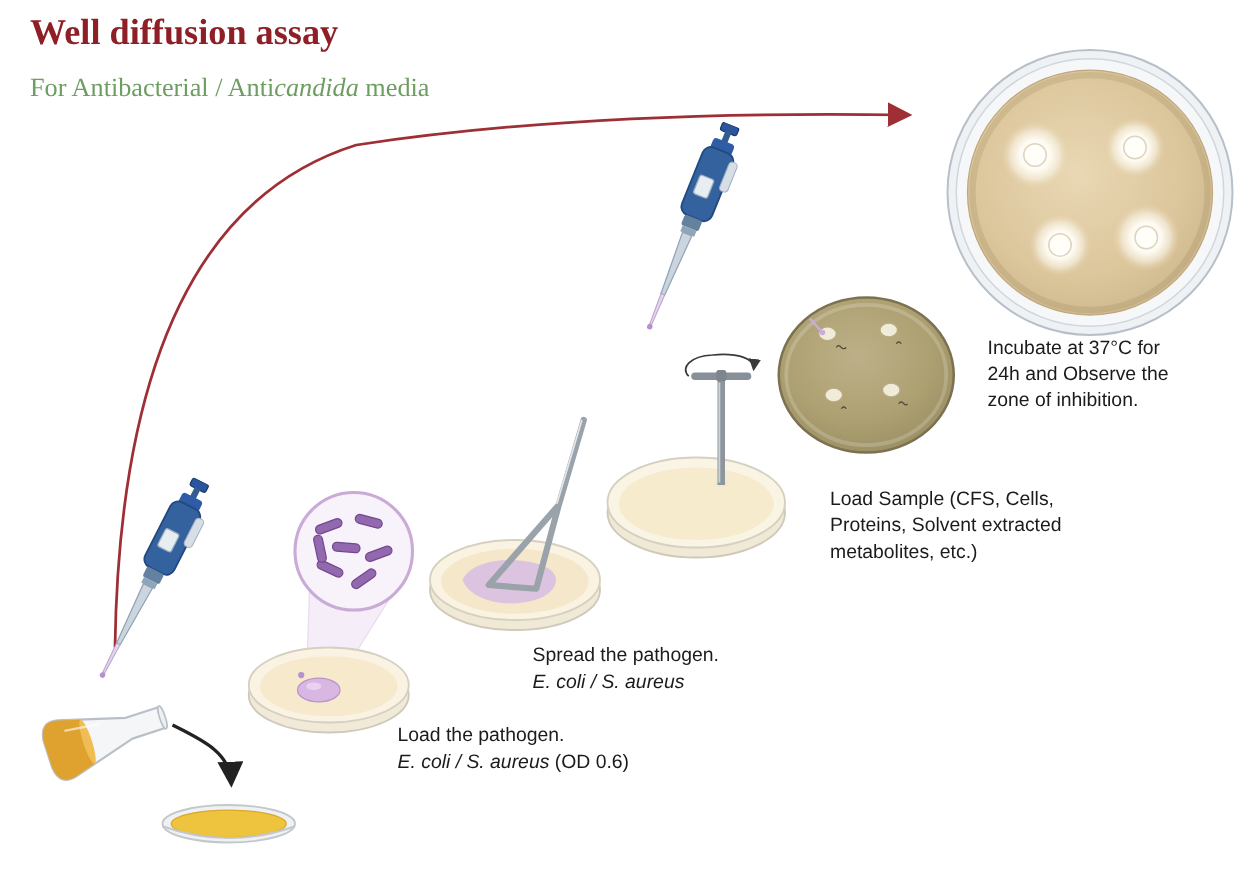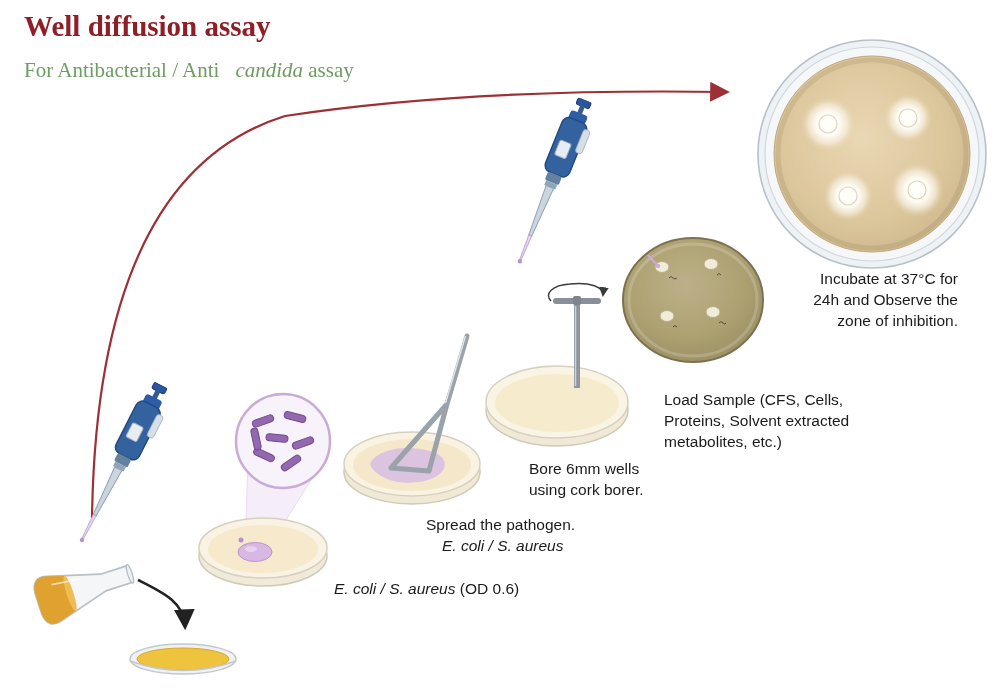--- a/index.html
+++ b/index.html
@@ -11,30 +11,30 @@
   .abs { position:absolute; }
   #title {
     position:absolute; left:24px; top:10px; margin:0; z-index:6;
     font-family:"Liberation Serif", serif; font-weight:bold; font-size:29px; color:#8e1f26;
   }
   #subtitle {
     position:absolute; left:24px; top:58px; z-index:6;
     font-family:"Liberation Serif", serif; font-size:21px; color:#6e9d62;
   }
   .caption { position:absolute; font-size:15.5px; color:#1b1b1b; line-height:1.36; z-index:6; }
-  .it { font-style:italic;padding-left:16px; }
+  .it { font-style:italic; }
   .z1{z-index:1}.z2{z-index:2}.z3{z-index:3}.z4{z-index:4}
 </style>
 </head>
 <body>
 
 <div class="stage">
 
   <h1 id="title">Well diffusion assay</h1>
-  <div id="subtitle"><span>For Antibacterial / Anti</span><span class="it">candida</span><span> assay</span></div>
+  <div id="subtitle"><span>For Antibacterial / Anti</span><span class="it">candida</span><span> media</span></div>
 
   <svg class="layer z1">
     <defs>
       <marker id="redArrow" viewBox="0 0 10 10" refX="8" refY="5" markerWidth="9" markerHeight="9" orient="auto">
         <path d="M0,0 L10,5 L0,10 z" fill="#9d2f35"></path>
       </marker>
     </defs>
     <path d="M 92 518 Q 97 175 285 116 Q 470 88 726 92" fill="none" stroke="#9d2f35" stroke-width="2.2" marker-end="url(#redArrow)"></path>
     <polygon points="245,548 266,552 321,464 248,459" fill="#ecdff2" fill-opacity="0.55" stroke="#d9c3e4" stroke-opacity="0.5"></polygon>
   </svg>
@@ -215,30 +215,27 @@
       <path d="M 551 301 C 544 294 552 285 570 284 C 590 282 604 287 603 295" fill="none" stroke="#3a3a3a" stroke-width="1.4" marker-end="url(#darkArrow)"></path>
     </g>
     <g>
       <path d="M 648 255 L 657 265" stroke="#cbaade" stroke-width="2"></path>
       <circle cx="658" cy="266" r="2.2" fill="#cbaade"></circle>
     </g>
   </svg>
 
 
   <div class="caption" style="left:318px; top:578px;">
+    <div>Load the pathogen.</div>
     <div><span class="it">E. coli / S. aureus</span><span> (OD 0.6)</span></div>
   </div>
 
   <div class="caption" style="left:411px; top:514px;margin-left:15px;">
     <div>Spread the pathogen.</div>
     <div class="it">E. coli / S. aureus</div>
   </div>
 
-  <div class="caption" style="left:529px; top:458px;">
-    <div>Bore 6mm wells</div>
-    <div>using cork borer.</div>
-  </div>
 
   <div class="caption" style="left:664px; top:389px; width:208px;">Load Sample (CFS, Cells, Proteins, Solvent extracted metabolites, etc.)</div>
 
-  <div class="caption" style="left:790px; top:268px; width:168px;text-align:right;">Incubate at 37°C for 24h and Observe the zone of inhibition.</div>
+  <div class="caption" style="left:790px; top:268px; width:168px;">Incubate at 37°C for 24h and Observe the zone of inhibition.</div>
 
 </div>
 
 </body></html>

